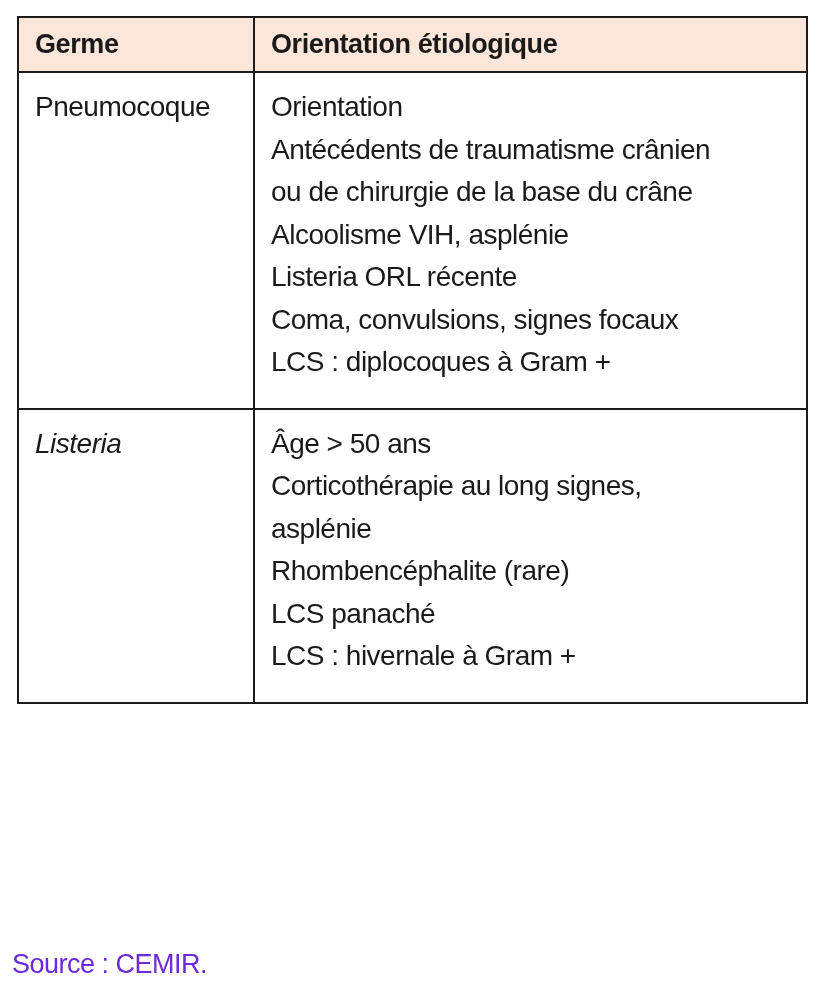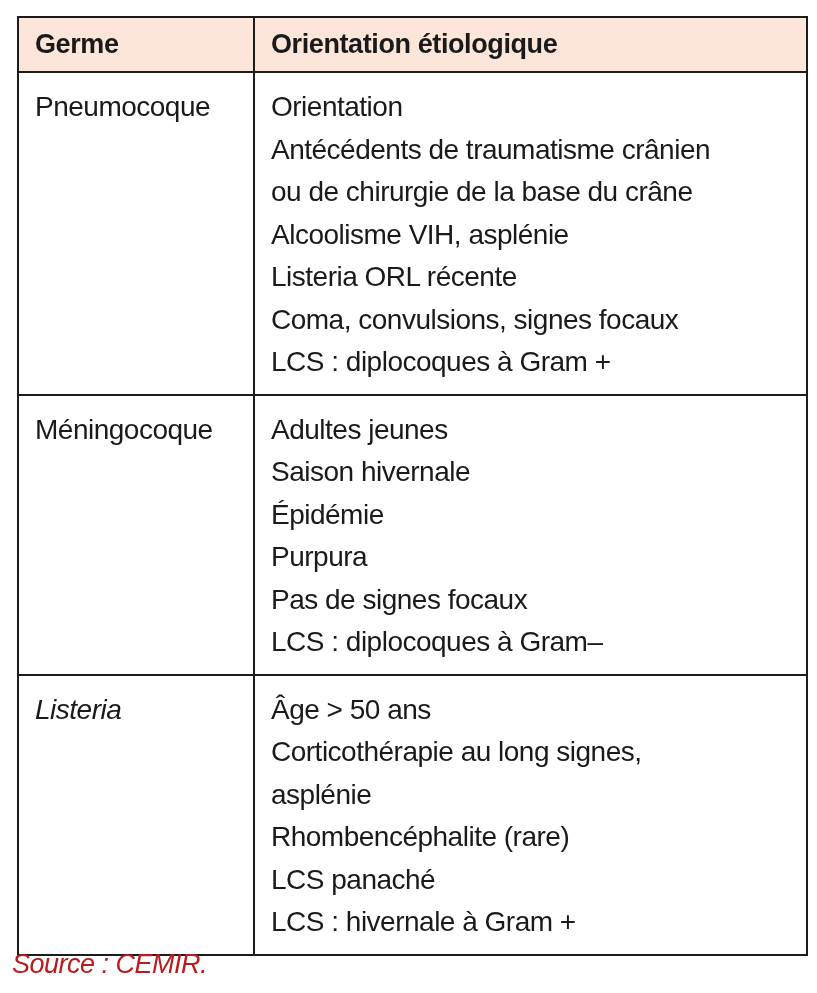--- a/index.html
+++ b/index.html
@@ -35,21 +35,21 @@
     table.main-table th {
       background: #fce5d9;
       height: 53px;
       padding: 0 0 0 16px;
       font-size: 27px;
       font-weight: bold;
       vertical-align: middle;
       letter-spacing: -0.4px;
     }
     table.main-table td {
-      padding: 13px 10px 10px 16px;
+      padding: 13px 10px 24px 16px;
       font-size: 28px;
       line-height: 42.5px;
       letter-spacing: -0.5px;
     }
     td.germ-cell {
       padding-left: 16px;
     }
     td.germ-cell.italic span {
       font-style: italic;
       margin-top: 42px;
@@ -60,23 +60,22 @@
     }
     tr.row-pneumo td { height: 290px; }
     tr.row-meningo td { height: 248px; }
     tr.row-listeria td { height: 247px; }
     .source-note {
       position: absolute;
       left: 12px;
       top: 947px;
       font-size: 27px;
       line-height: 34px;
-      color: #b91c1c;
+      color: #6d28d9;
       letter-spacing: -0.5px;
-      font-style: italic;
     }
   </style>
 </head>
 <body>
 
 <table class="main-table">
   <colgroup>
     <col class="col-germ">
     <col class="col-orient">
   </colgroup>
@@ -94,33 +93,20 @@
       <td>
         <span class="line">Orientation</span>
         <span class="line">Antécédents de traumatisme crânien</span>
         <span class="line">ou de chirurgie de la base du crâne</span>
         <span class="line">Alcoolisme VIH, asplénie</span>
         <span class="line">Listeria ORL récente</span>
         <span class="line">Coma, convulsions, signes focaux</span>
         <span class="line">LCS : diplocoques à Gram +</span>
       </td>
     </tr>
-    <tr class="row-meningo">
-      <td class="germ-cell">
-        <span>Méningocoque</span>
-      </td>
-      <td>
-        <span class="line">Adultes jeunes</span>
-        <span class="line">Saison hivernale</span>
-        <span class="line">Épidémie</span>
-        <span class="line">Purpura</span>
-        <span class="line">Pas de signes focaux</span>
-        <span class="line">LCS : diplocoques à Gram–</span>
-      </td>
-    </tr>
     <tr class="row-listeria">
       <td class="germ-cell italic">
         <span>Listeria</span>
       </td>
       <td>
         <span class="line">Âge &gt; 50 ans</span>
         <span class="line">Corticothérapie au long signes,</span>
         <span class="line">asplénie</span>
         <span class="line">Rhombencéphalite (rare)</span>
         <span class="line">LCS panaché</span>

